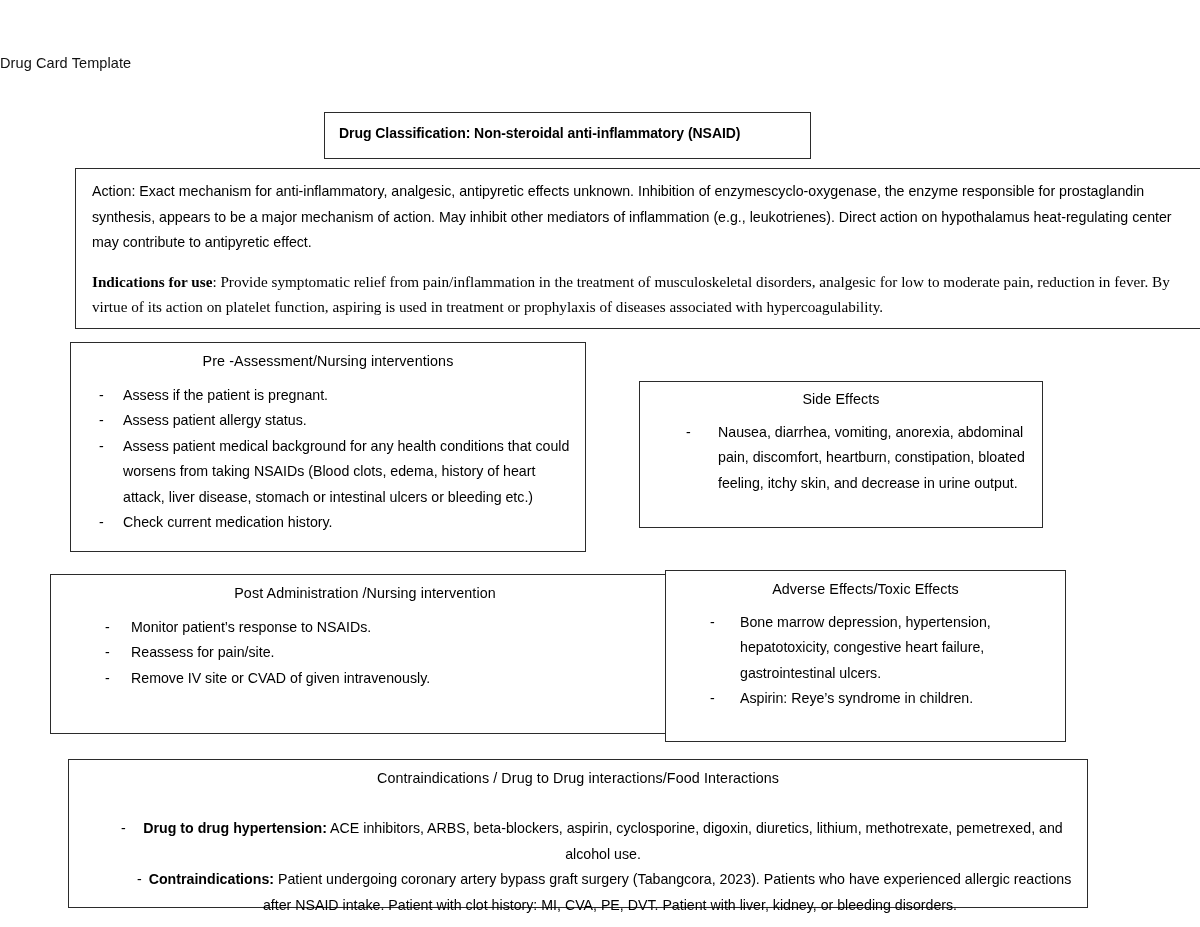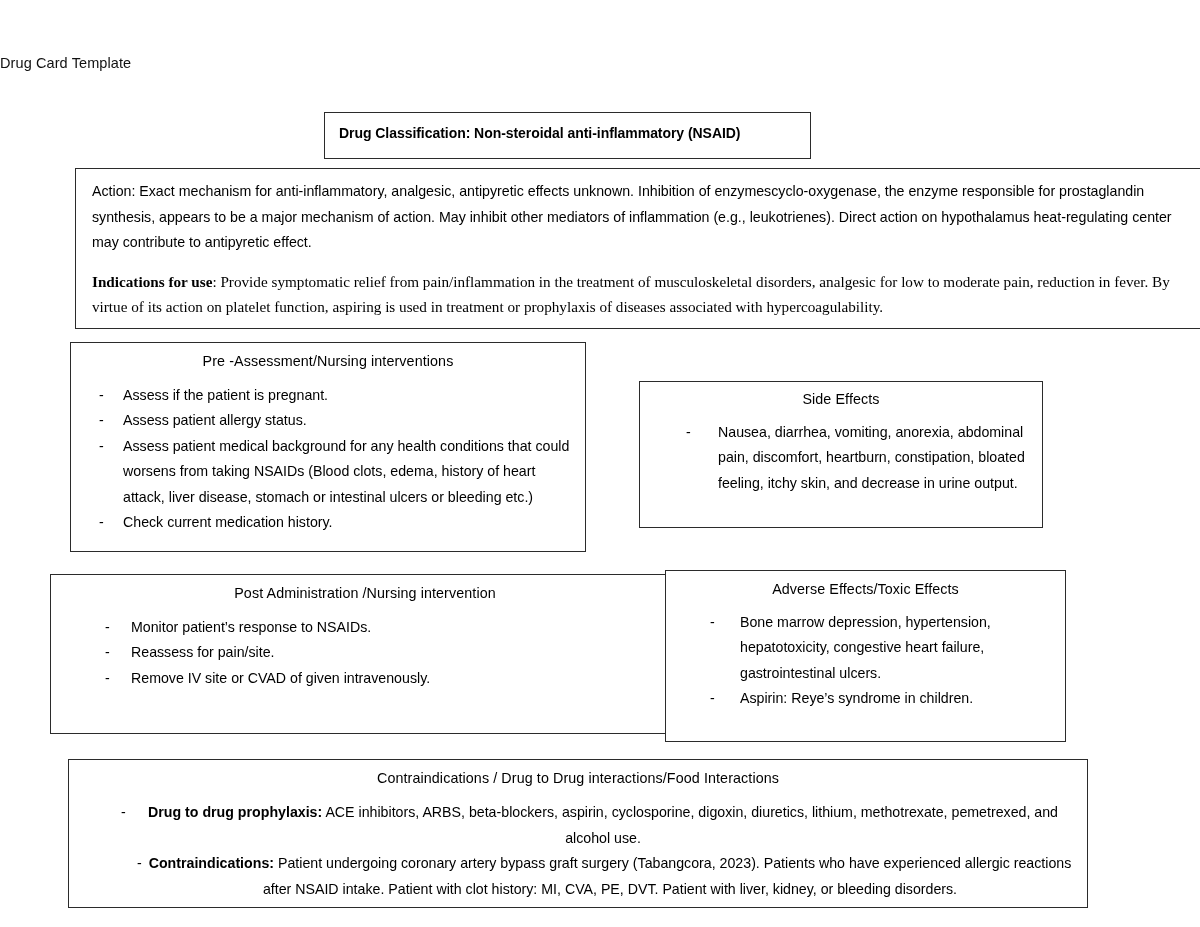--- a/index.html
+++ b/index.html
@@ -158,21 +158,21 @@
   #adverse-effects-box ul.dash-list > li::before { left: 36px; }
 
   
   #contraindications-box {
     left: 68px;
     top: 759px;
     width: 1020px;
     height: 149px;
     padding: 10px 10px 0 10px;
   }
-  #contraindications-box .card-title { margin-bottom: 14px; }
+  #contraindications-box .card-title { margin-bottom: 30px; }
   #contraindications-box ul.dash-list > li {
     padding-left: 50px;
     text-align: center;
     line-height: 25.6px;
   }
   #contraindications-box ul.dash-list > li::before {
     left: 42px;
     top: 0;
   }
   #contraindications-box ul.dash-list > li.indent2 { padding-left: 64px; }
@@ -225,18 +225,18 @@
     <p class="card-title">Adverse Effects/Toxic Effects</p>
     <ul class="dash-list">
       <li>Bone marrow depression, hypertension, hepatotoxicity, congestive heart failure, gastrointestinal ulcers.</li>
       <li>Aspirin: Reye’s syndrome in children.</li>
     </ul>
   </div>
 
   <div class="box" id="contraindications-box">
     <p class="card-title">Contraindications / Drug to Drug interactions/Food Interactions</p>
     <ul class="dash-list">
-      <li><span class="bold">Drug to drug prophylaxis:</span><span> ACE inhibitors, ARBS, beta-blockers, aspirin, cyclosporine, digoxin, diuretics, lithium, methotrexate, pemetrexed, and alcohol use.</span></li>
+      <li><span class="bold">Drug to drug hypertension:</span><span> ACE inhibitors, ARBS, beta-blockers, aspirin, cyclosporine, digoxin, diuretics, lithium, methotrexate, pemetrexed, and alcohol use.</span></li>
       <li class="indent2"><span class="bold">Contraindications:</span><span> Patient undergoing coronary artery bypass graft surgery (Tabangcora, 2023). Patients who have experienced allergic reactions after NSAID intake. Patient with clot history: MI, CVA, PE, DVT. Patient with liver, kidney, or bleeding disorders.</span></li>
     </ul>
   </div>
 
 </div>
 
 </body></html>

